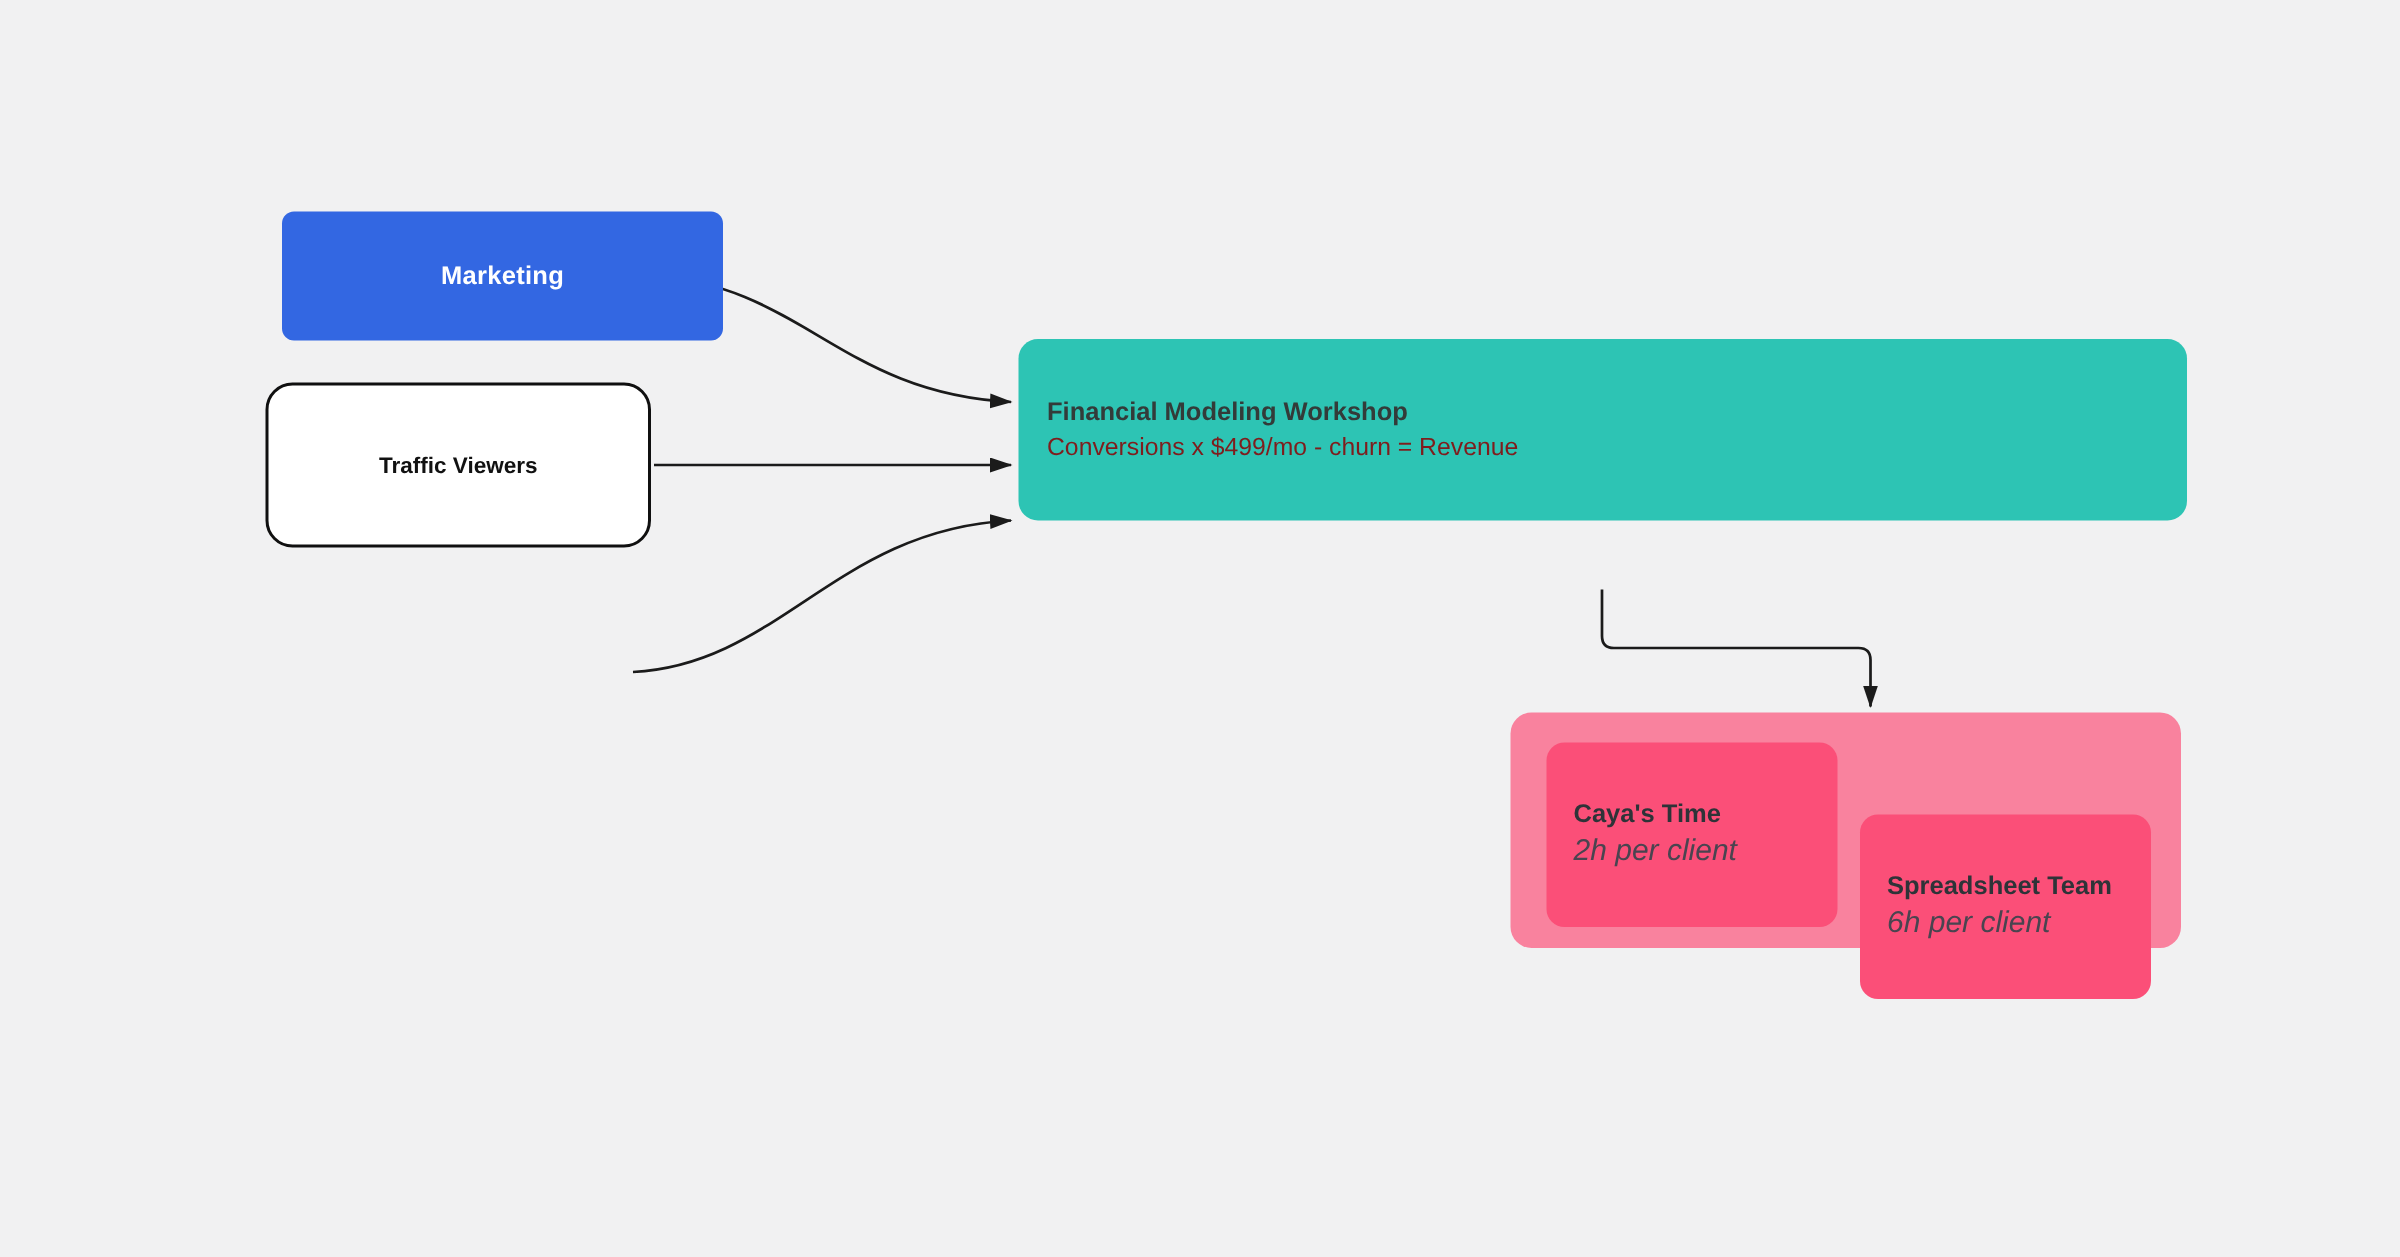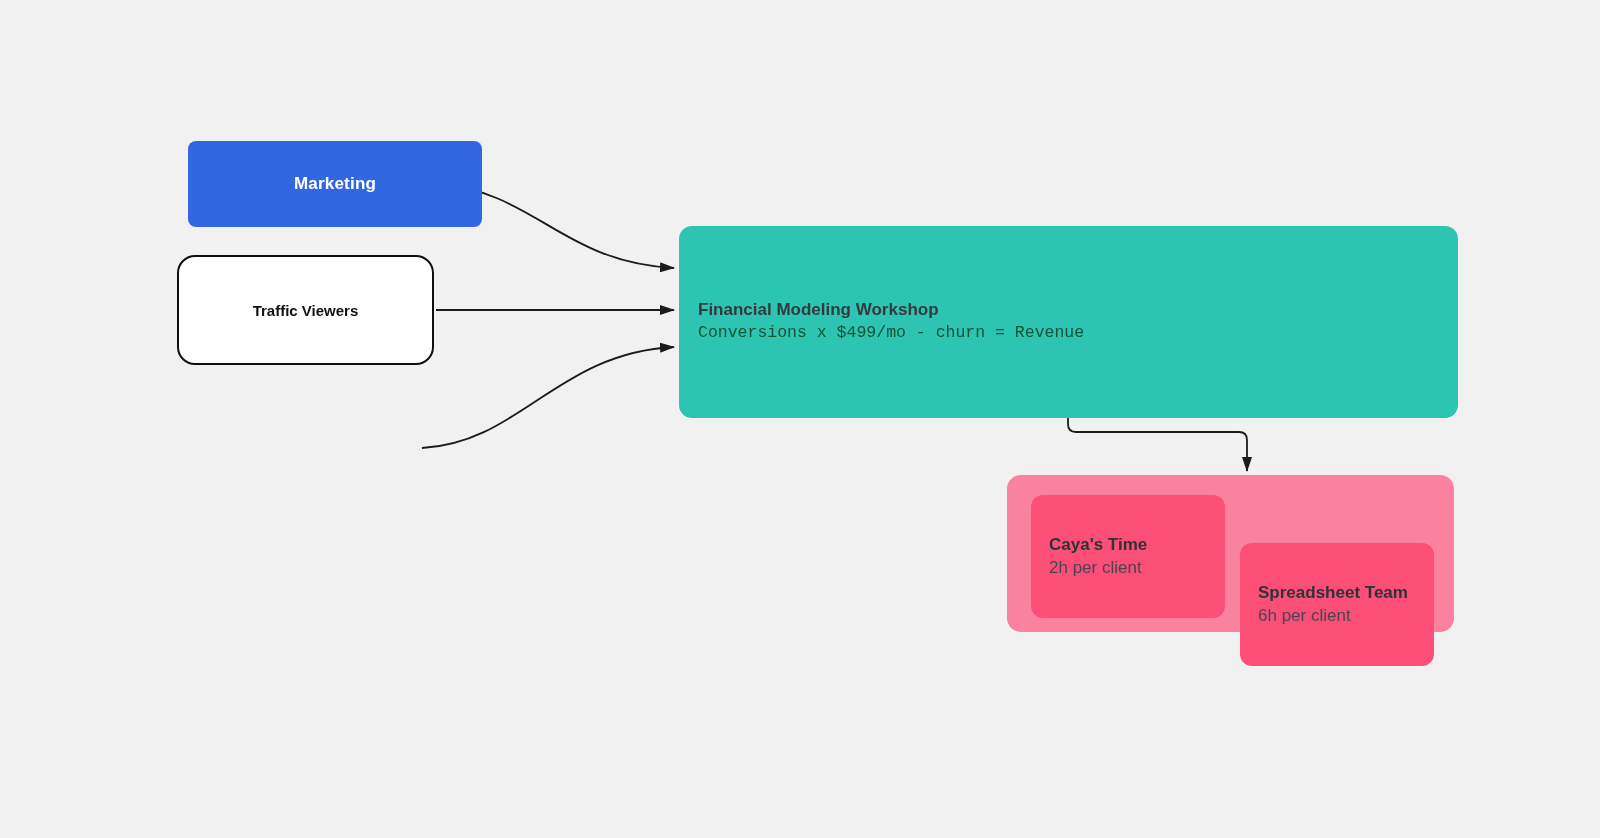--- a/index.html
+++ b/index.html
@@ -39,31 +39,31 @@
     border: 2.5px solid #101010;
     border-radius: 18px;
     display: flex; align-items: center; justify-content: center;
   }
   .node-youtube { left: 177px; top: 255px; width: 257px; height: 110px; }
   .node-website { left: 176px; top: 402px; width: 246px; height: 90px; }
   .node-outline .label {
     color: #111111; font-weight: bold; font-size: 15px;
   }
   .node-workshop {
-    left: 679px; top: 226px; width: 779px; height: 192px;
+    left: 679px; top: 226px; width: 779px; height: 121px;
     background: #2dc4b4;
     border-radius: 13px;
     display: flex; flex-direction: column; justify-content: center;
     padding-left: 19px;
   }
   .node-workshop .title {
     color: #333b39; font-weight: bold; font-size: 17px; line-height: 1.35;
   }
   .node-workshop .subtitle {
-    color: #14532d; font-size: 16.5px; line-height: 1.35; font-family: Liberation Mono, monospace;
+    color: #7f1d1d; font-size: 16.5px; line-height: 1.35;
   }
   .group-delivery {
     left: 1007px; top: 475px; width: 447px; height: 157px;
     background: #f9829e;
     border-radius: 14px;
     padding-left: 21px;
   }
   .group-child {
     position: absolute;
     top: 20px; width: 194px; height: 123px;
@@ -72,21 +72,21 @@
     display: flex; flex-direction: column; justify-content: center;
     padding-left: 18px;
     box-sizing: border-box;
   }
   .group-child.child-0 { left: 24px; }
   .group-child.child-1 { left: 233px; }
   .group-child .title {
     color: #2e3338; font-weight: bold; font-size: 17px; line-height: 1.35;
   }
   .group-child .subtitle {
-    color: #4a4450; font-size: 17px; line-height: 1.35;
+    color: #4a4450; font-size: 20px; line-height: 1.35; font-style: italic;
   }
 </style>
 </head>
 <body>
 
 <div class="canvas">
 
   <svg class="connector-layer" viewBox="0 0 1600 838" xmlns="http://www.w3.org/2000/svg">
     <defs>
       <marker id="arrowhead" markerUnits="userSpaceOnUse" markerWidth="18" markerHeight="12" refX="14" refY="5" orient="auto">

